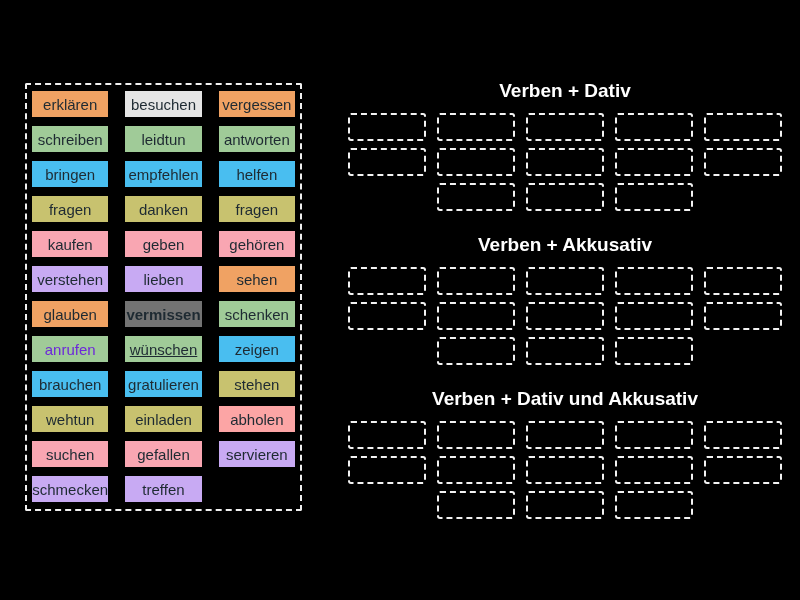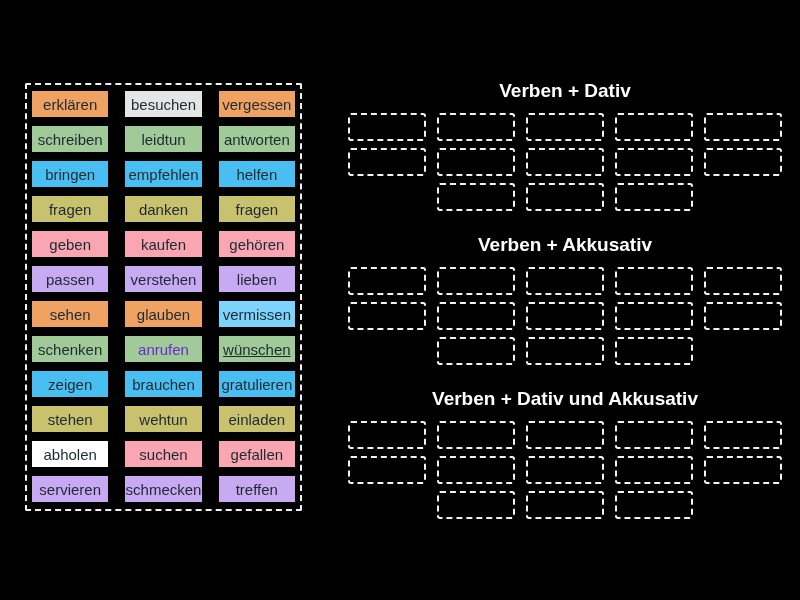--- a/index.html
+++ b/index.html
@@ -98,39 +98,38 @@
         <div class="tile" style="background: rgb(240, 162, 99); color: rgb(30, 42, 50);">vergessen</div>
         <div class="tile" style="background: rgb(160, 203, 152); color: rgb(30, 42, 50);">schreiben</div>
         <div class="tile" style="background: rgb(160, 203, 152); color: rgb(30, 42, 50);">leidtun</div>
         <div class="tile" style="background: rgb(160, 203, 152); color: rgb(30, 42, 50);">antworten</div>
         <div class="tile" style="background: rgb(73, 190, 240); color: rgb(30, 42, 50);">bringen</div>
         <div class="tile" style="background: rgb(73, 190, 240); color: rgb(30, 42, 50);">empfehlen</div>
         <div class="tile" style="background: rgb(73, 190, 240); color: rgb(30, 42, 50);">helfen</div>
         <div class="tile" style="background: rgb(200, 194, 111); color: rgb(30, 42, 50);">fragen</div>
         <div class="tile" style="background: rgb(200, 194, 111); color: rgb(30, 42, 50);">danken</div>
         <div class="tile" style="background: rgb(200, 194, 111); color: rgb(30, 42, 50);">fragen</div>
+        <div class="tile" style="background: rgb(249, 166, 178); color: rgb(30, 42, 50);">kaufen</div>
         <div class="tile" style="background: rgb(249, 166, 178); color: rgb(30, 42, 50);">geben</div>
-        <div class="tile" style="background: rgb(249, 166, 178); color: rgb(30, 42, 50);">kaufen</div>
         <div class="tile" style="background: rgb(249, 166, 178); color: rgb(30, 42, 50);">gehören</div>
-        <div class="tile" style="background: rgb(200, 170, 243); color: rgb(30, 42, 50);">passen</div>
         <div class="tile" style="background: rgb(200, 170, 243); color: rgb(30, 42, 50);">verstehen</div>
         <div class="tile" style="background: rgb(200, 170, 243); color: rgb(30, 42, 50);">lieben</div>
         <div class="tile" style="background: rgb(240, 162, 99); color: rgb(30, 42, 50);">sehen</div>
         <div class="tile" style="background: rgb(240, 162, 99); color: rgb(30, 42, 50);">glauben</div>
-        <div class="tile" style="background: #7dd3fc; color: rgb(30, 42, 50);">vermissen</div>
+        <div class="tile" style="background: #737373; color: rgb(30, 42, 50); font-weight: bold;">vermissen</div>
         <div class="tile" style="background: rgb(160, 203, 152); color: rgb(30, 42, 50);">schenken</div>
         <div class="tile" style="background: rgb(160, 203, 152); color: #6d28d9;">anrufen</div>
         <div class="tile" style="background: rgb(160, 203, 152); color: rgb(30, 42, 50); text-decoration: underline;">wünschen</div>
         <div class="tile" style="background: rgb(73, 190, 240); color: rgb(30, 42, 50);">zeigen</div>
         <div class="tile" style="background: rgb(73, 190, 240); color: rgb(30, 42, 50);">brauchen</div>
         <div class="tile" style="background: rgb(73, 190, 240); color: rgb(30, 42, 50);">gratulieren</div>
         <div class="tile" style="background: rgb(200, 194, 111); color: rgb(30, 42, 50);">stehen</div>
         <div class="tile" style="background: rgb(200, 194, 111); color: rgb(30, 42, 50);">wehtun</div>
         <div class="tile" style="background: rgb(200, 194, 111); color: rgb(30, 42, 50);">einladen</div>
-        <div class="tile" style="background: #ffffff; color: rgb(30, 42, 50);">abholen</div>
+        <div class="tile" style="background: #fca5a5; color: rgb(30, 42, 50);">abholen</div>
         <div class="tile" style="background: rgb(249, 166, 178); color: rgb(30, 42, 50);">suchen</div>
         <div class="tile" style="background: rgb(249, 166, 178); color: rgb(30, 42, 50);">gefallen</div>
         <div class="tile" style="background: rgb(200, 170, 243); color: rgb(30, 42, 50);">servieren</div>
         <div class="tile" style="background: rgb(200, 170, 243); color: rgb(30, 42, 50);">schmecken</div>
         <div class="tile" style="background: rgb(200, 170, 243); color: rgb(30, 42, 50);">treffen</div>
       </div>
   </div>
 
   <div class="groups-column">
     <section class="group">

